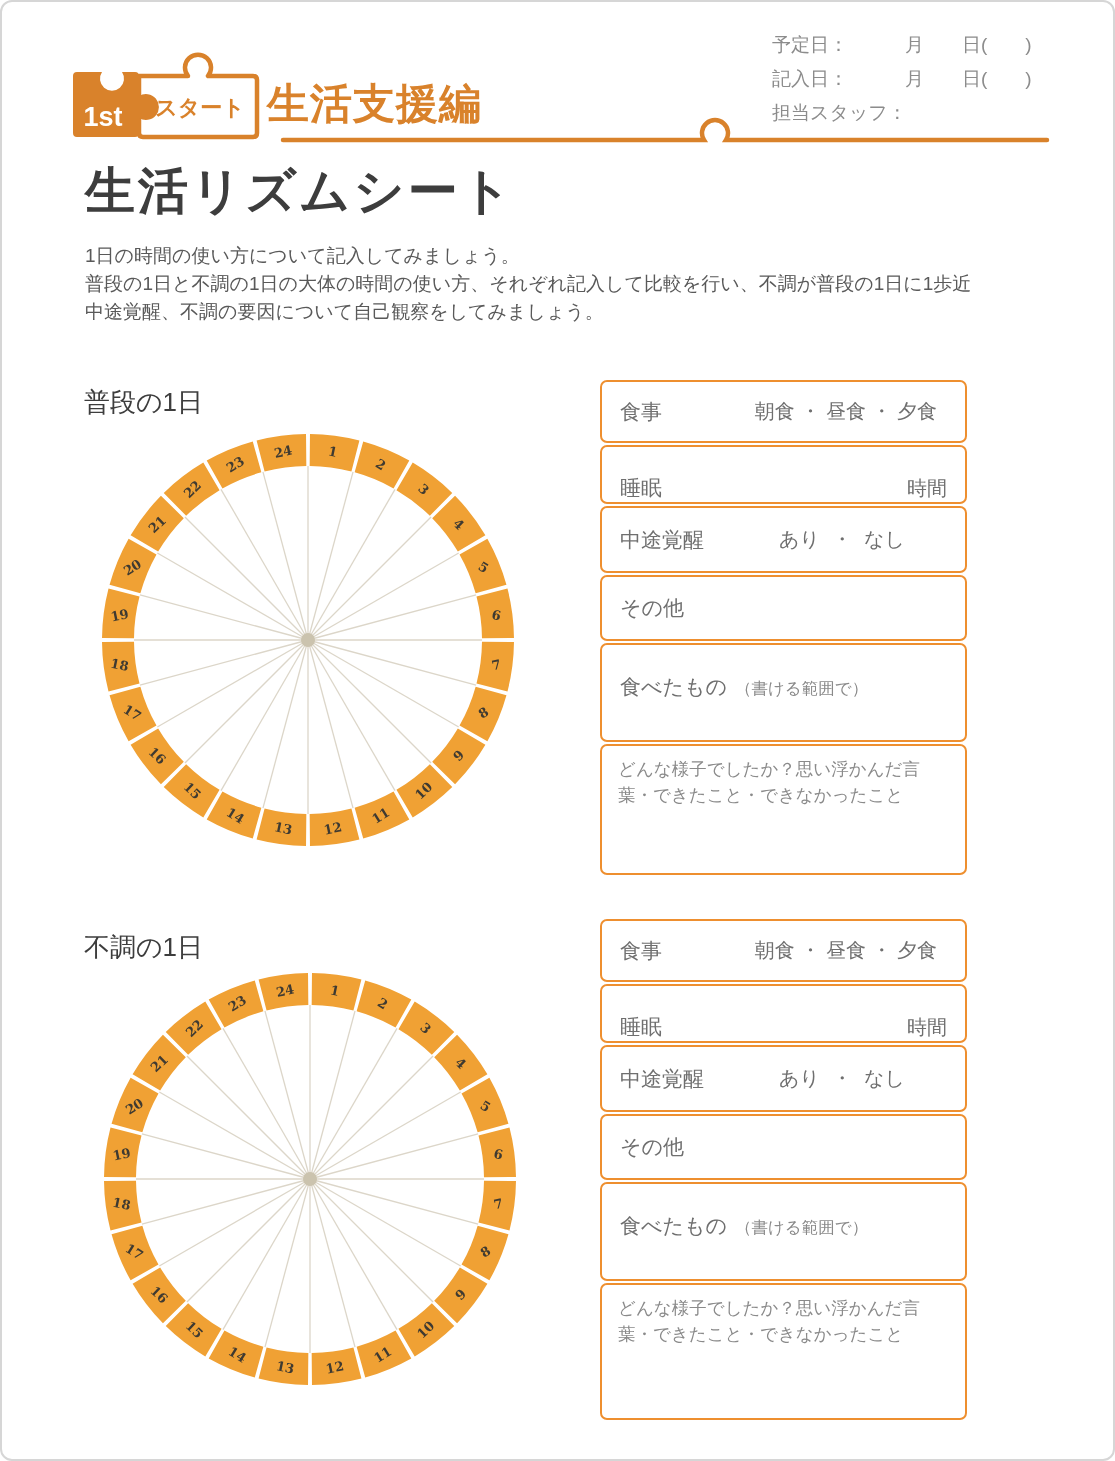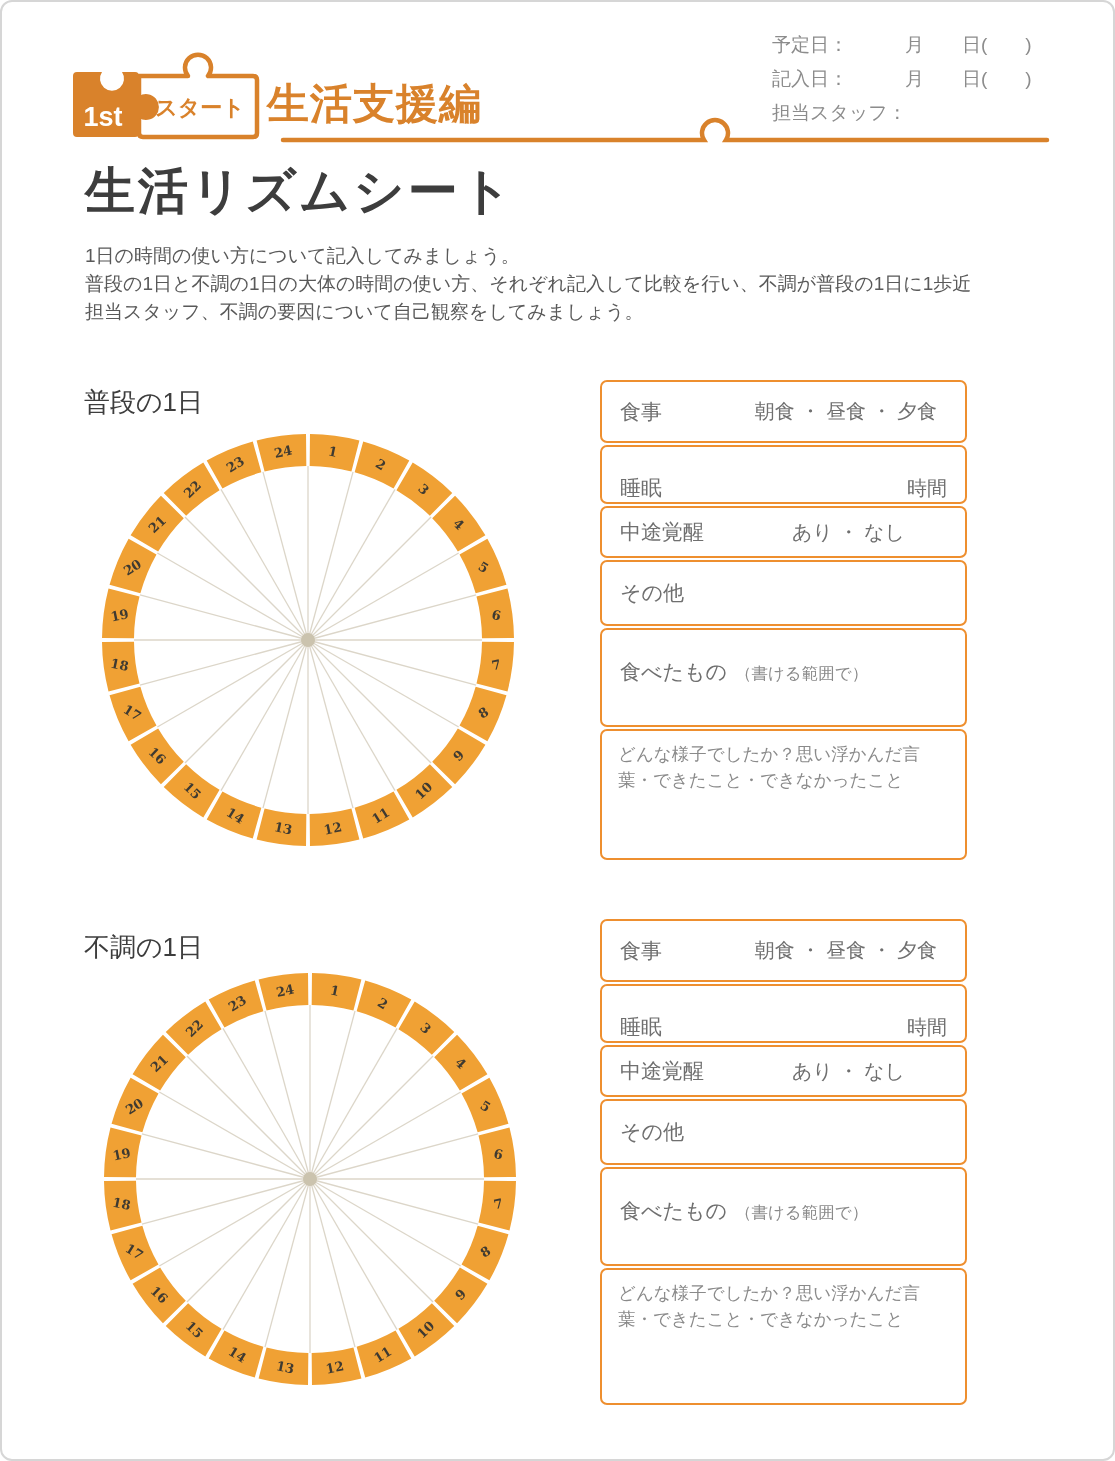--- a/index.html
+++ b/index.html
@@ -28,21 +28,21 @@
   .ftable{width:367px;}
   .trow{
     box-sizing:border-box;border:2.5px solid var(--tableBorder);border-radius:7px;background:#fff;
     display:flex;align-items:center;padding:0 16px 0 18px;margin-bottom:2px;
   }
   .tlabel{font-size:21px;color:var(--label);white-space:nowrap;}
   .tvalue{font-size:20px;color:var(--label);margin-left:auto;white-space:nowrap;}
   .v1{padding-right:12px;}
   .v2{padding-right:2px;}
   .v3{padding-right:44px;}
-  .r1{height:63px;text-align:right;} .r2{height:59px;align-items:flex-end;} .r3{height:52px;} .r4{height:66px;}
+  .r1{height:63px;text-align:right;} .r2{height:59px;align-items:flex-end;} .r3{height:67px;font-family:Liberation Mono, monospace;} .r4{height:66px;}
   .r5{height:99px;flex-direction:column;align-items:stretch;justify-content:flex-start;padding-top:28px;}
   .r5line{display:flex;align-items:baseline;}
   .tnote{font-size:16.5px;color:var(--note);margin-left:8px;white-space:nowrap;}
   .r6{height:131px;display:block;padding:10px 14px 0 16px;font-size:17.5px;color:var(--note);line-height:1.5;}
   .r6b{height:137px;}
 </style>
 </head>
 <body>
 
 <div class="page">
@@ -64,21 +64,21 @@
     <div>予定日：　　　月　　日(　　)</div>
     <div>記入日：　　　月　　日(　　)</div>
     <div>担当スタッフ：</div>
   </div>
 
   <div class="abs page-title">生活リズムシート</div>
 
   <div class="abs intro">
     <div>1日の時間の使い方について記入してみましょう。</div>
     <div>普段の1日と不調の1日の大体の時間の使い方、それぞれ記入して比較を行い、不調が普段の1日に1歩近</div>
-    <div>担当スタッフ、不調の要因について自己観察をしてみましょう。</div>
+    <div>中途覚醒、不調の要因について自己観察をしてみましょう。</div>
   </div>
 
   <div class="abs section-title" style="left:82px;top:383px">普段の1日</div>
   <div class="abs clock" style="left:100px;top:432px">
       <svg viewBox="-206 -206 412 412">
         <line x1="0" y1="0" x2="0" y2="-174" stroke="#DCD6C9" stroke-width="1.3"></line>
         <line x1="0" y1="0" x2="45.03451384783861" y2="-168.07109377429788" stroke="#DCD6C9" stroke-width="1.3"></line>
         <line x1="0" y1="0" x2="86.99999999999999" y2="-150.68842025849233" stroke="#DCD6C9" stroke-width="1.3"></line>
         <line x1="0" y1="0" x2="123.03657992645925" y2="-123.03657992645928" stroke="#DCD6C9" stroke-width="1.3"></line>
         <line x1="0" y1="0" x2="150.68842025849233" y2="-87.00000000000001" stroke="#DCD6C9" stroke-width="1.3"></line>

